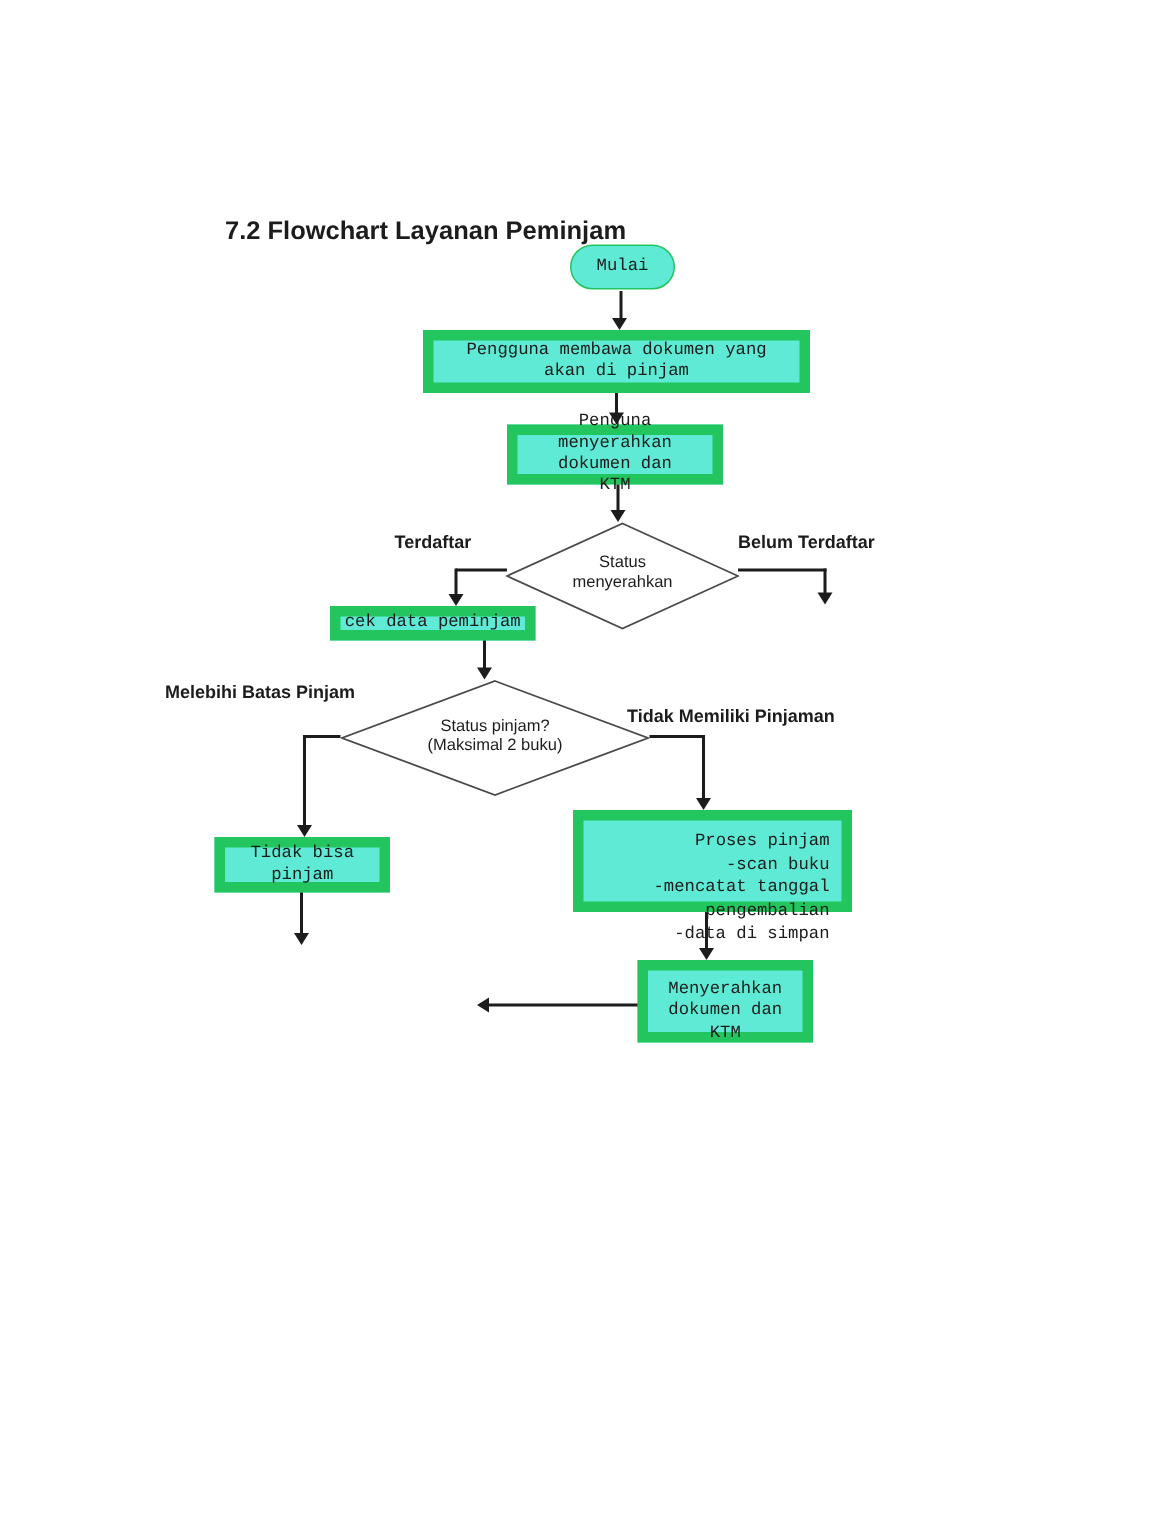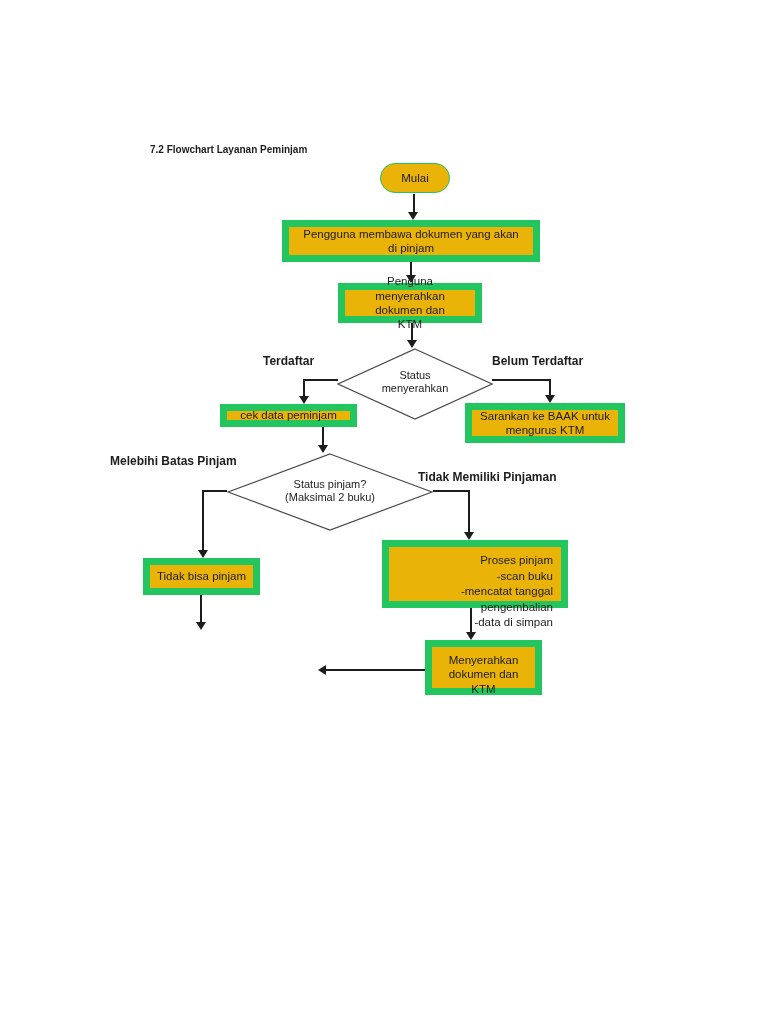--- a/index.html
+++ b/index.html
@@ -6,26 +6,26 @@
   .page{
     position:relative;width:768px;height:1024px;background:#ffffff;
     font-family:"Liberation Sans",sans-serif;color:#1c1c1c;overflow:hidden;
   }
   .doc-title{
     position:absolute;left:0;top:90px;width:768px;text-align:center;
     font-family:"Liberation Serif",serif;font-weight:bold;font-size:17px;
     letter-spacing:0.4px;margin:0;
   }
   .section-heading{
-    position:absolute;left:150px;top:144px;font-size:10px;font-weight:bold;margin:0;
+    position:absolute;left:150px;top:144px;font-size:17px;font-weight:bold;margin:0;
   }
   .node{
-    position:absolute;box-sizing:border-box;background:#eab308;
+    position:absolute;box-sizing:border-box;background:#5eead4;
     border:7px solid #22c55e;display:flex;align-items:center;justify-content:center;
-    text-align:center;font-size:11.5px;line-height:1.25;color:#1c1c1c;
+    text-align:center;font-size:11.5px;line-height:1.25;color:#1c1c1c;font-family:Liberation Mono, monospace;
   }
   .stadium{border-radius:999px;border-width:1.5px;}
   .end-node{font-size:19px;}
   .proc-list{
     display:block;text-align:right;padding:6px 8px;line-height:1.35;
   }
   .top-align{align-items:flex-start;padding-top:6px;}
   .branch-label{
     position:absolute;font-size:12px;font-weight:bold;white-space:nowrap;color:#1c1c1c;
   }
@@ -75,21 +75,20 @@
   <div class="hline" style="left:304px;top:379px;width:34px;"></div>
   <div class="vline" style="left:303px;top:379px;height:18px;"></div>
   <div class="ah-down" style="left:299px;top:396px;"></div>
 
   <div class="hline" style="left:492px;top:379px;width:59px;"></div>
   <div class="vline" style="left:549px;top:379px;height:17px;"></div>
   <div class="ah-down" style="left:545px;top:395px;"></div>
 
   <div class="node" style="left:220px;top:404px;width:137px;height:23px;">cek data peminjam</div>
 
-  <div class="node" style="left:465px;top:403px;width:160px;height:40px;padding:2px 6px;">Sarankan ke BAAK untuk mengurus KTM</div>
 
   <div class="vline" style="left:322px;top:427px;height:19px;"></div>
   <div class="ah-down" style="left:318px;top:445px;"></div>
 
   <svg class="dsvg" style="left:227px;top:453px;" width="206" height="78">
     <polygon points="103,1 205,39 103,77 1,39" fill="#ffffff" stroke="#4a4a4a" stroke-width="1.2"></polygon>
   </svg>
   <div class="diamond-text" style="left:265px;top:478px;width:130px;">
     <span>Status pinjam?</span><br>
     <span>(Maksimal 2 buku)</span>

